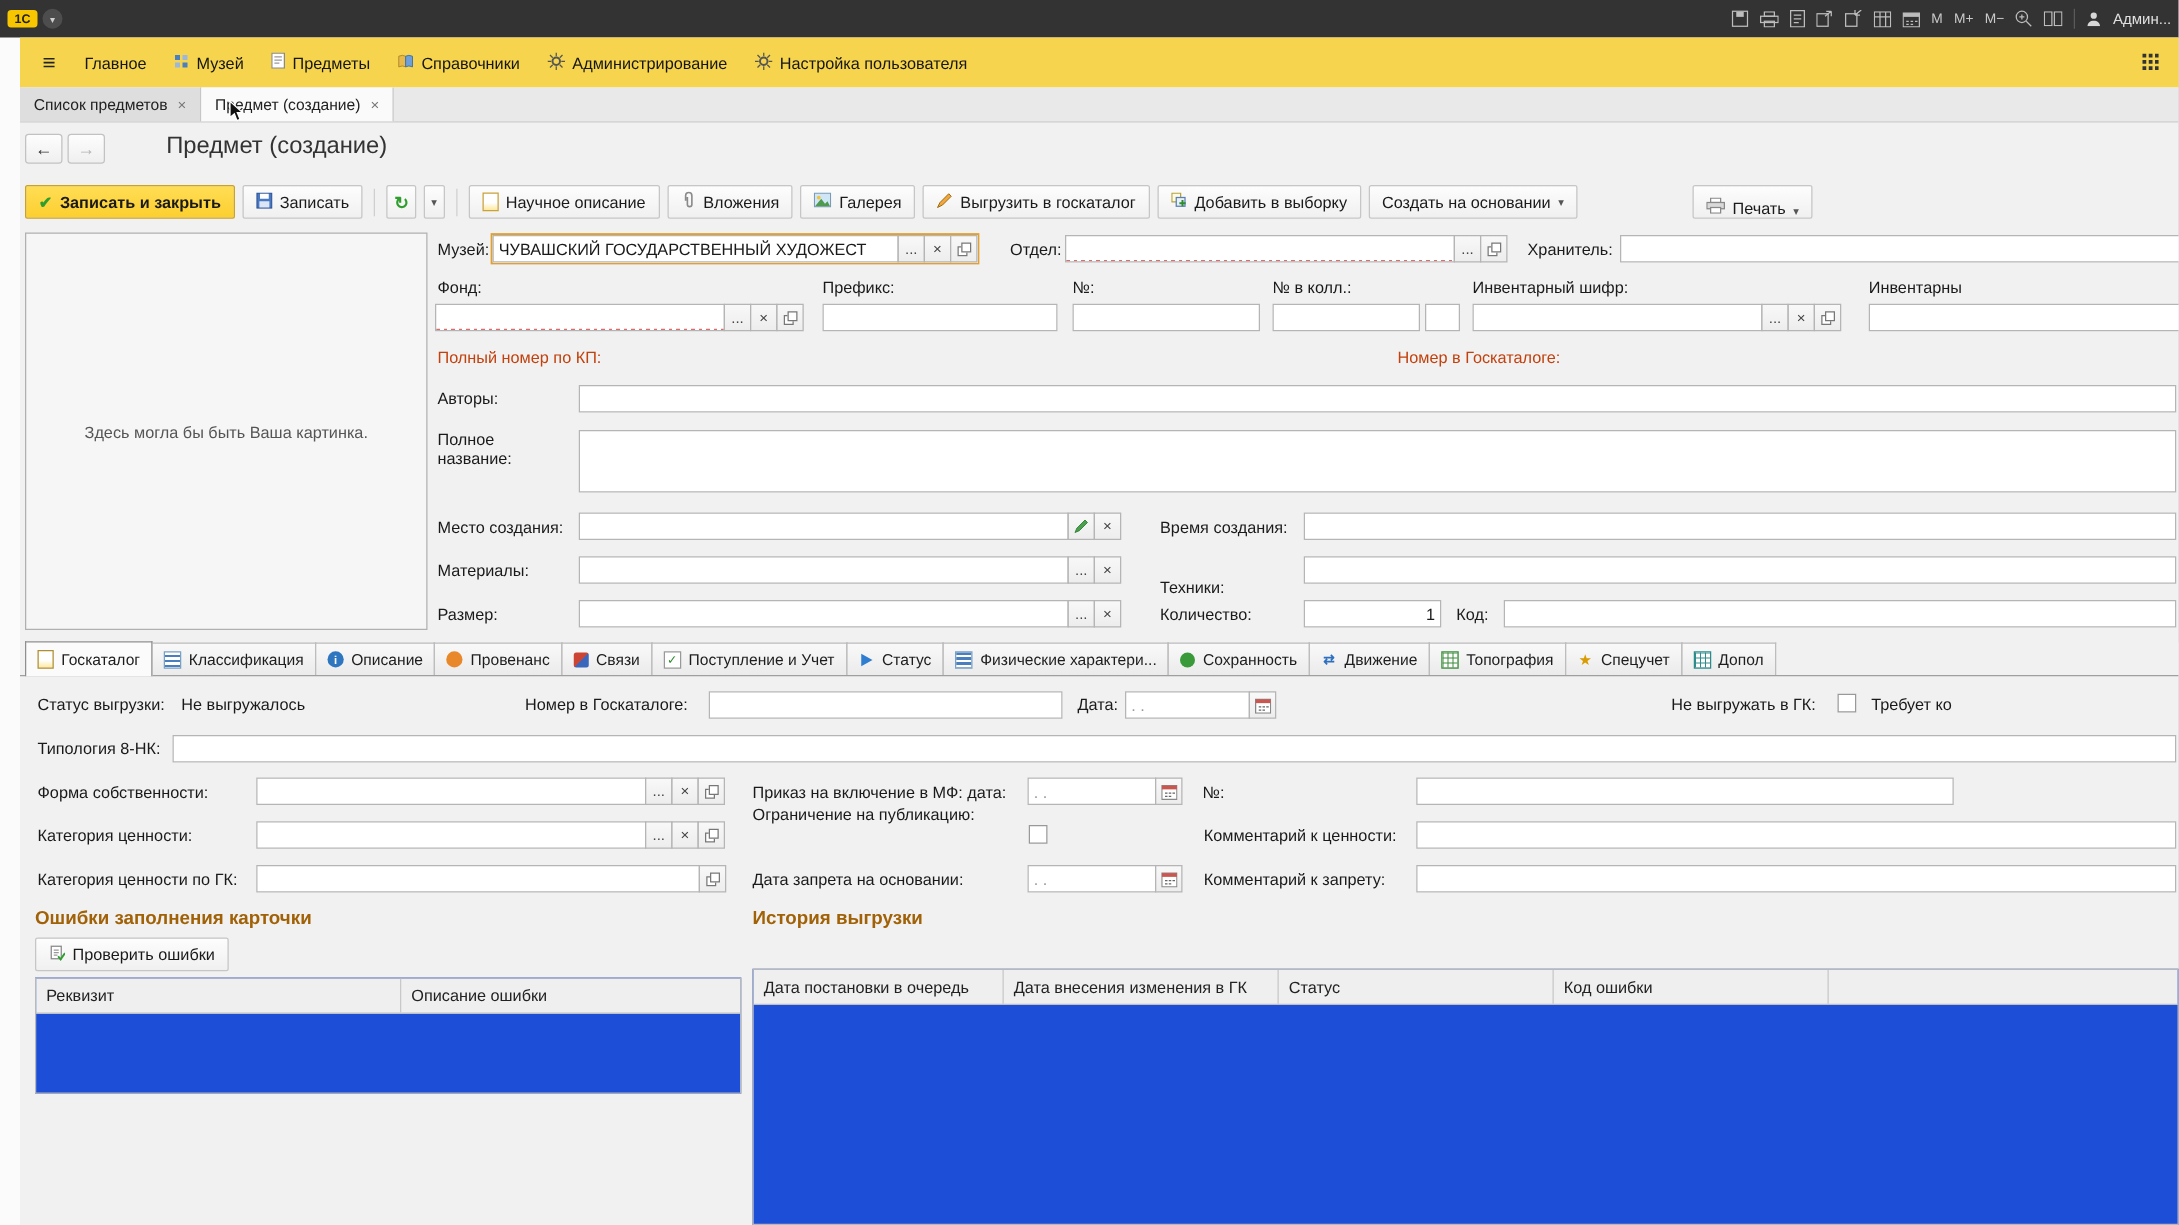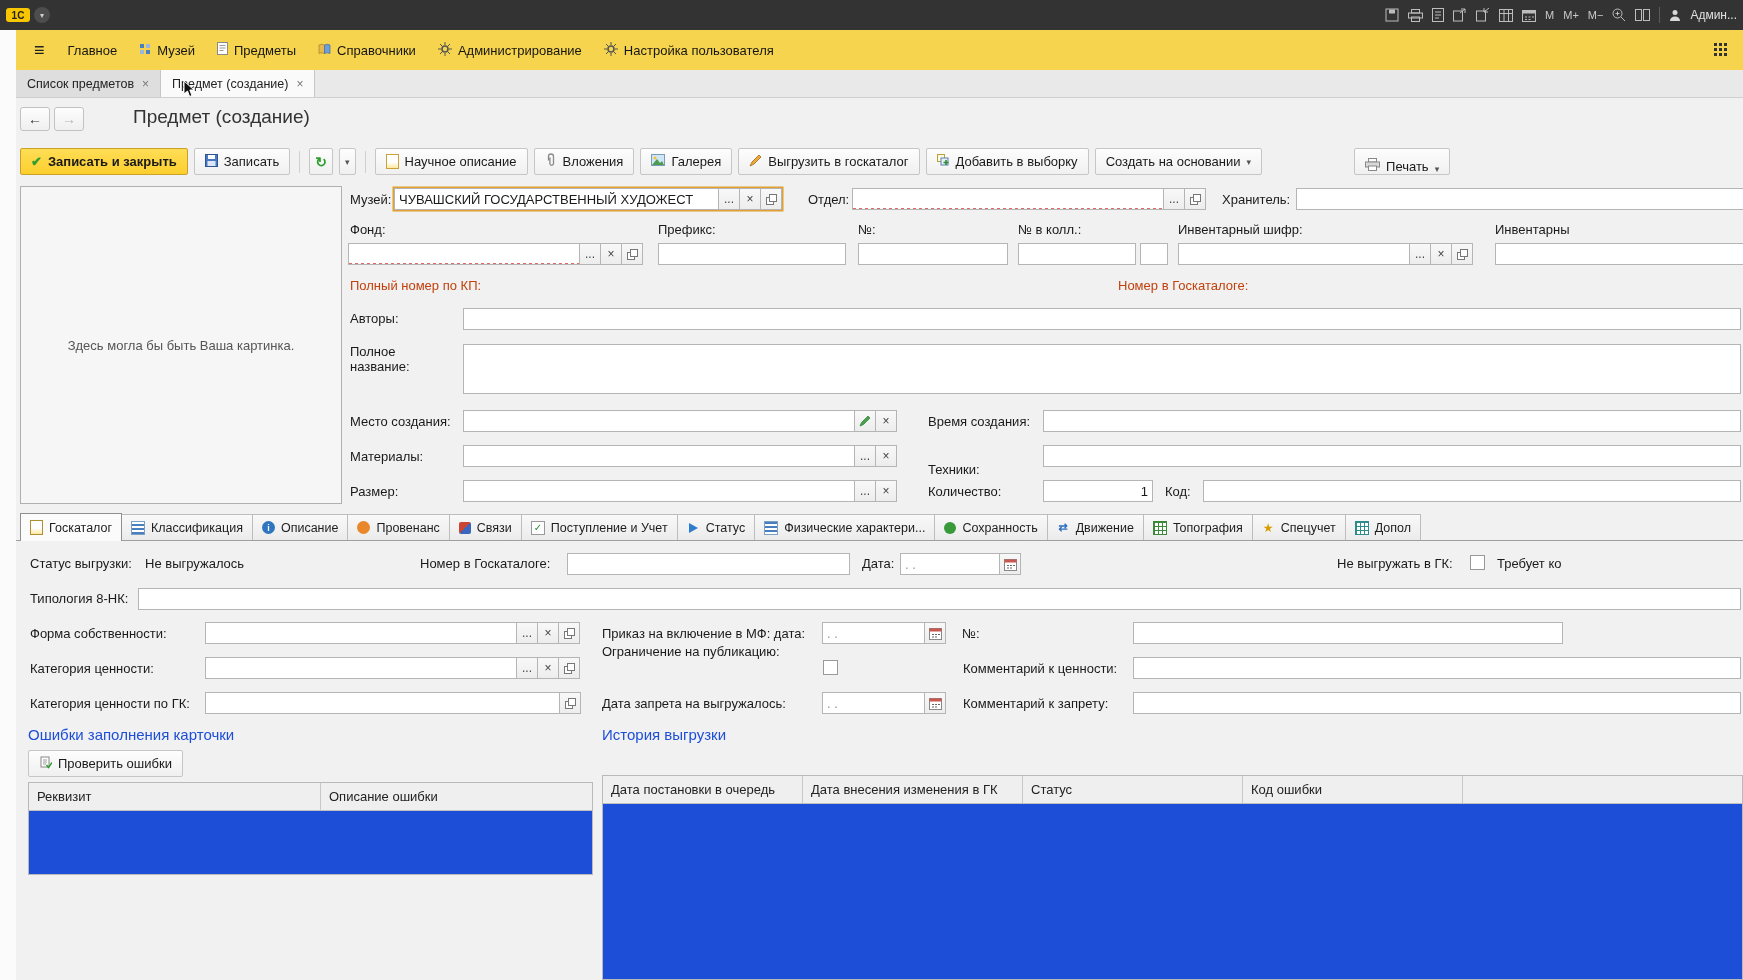--- a/index.html
+++ b/index.html
@@ -76,21 +76,21 @@
   .ti-arrow{width:0;height:0;border-left:9px solid #2e7dd1;border-top:5px solid transparent;border-bottom:5px solid transparent;}
   .ti-bars{width:12px;height:12px;background:repeating-linear-gradient(#4a7fbf 0 2px,#fff 2px 4px);border:1px solid #7aa0c4;}
   .ti-green{width:12px;height:12px;border-radius:50%;background:#3a9a3a;}
   .ti-move{color:#2e6fbf;font-weight:bold;}
   .ti-move::after{content:"⇄";}
   .ti-gridg{width:12px;height:12px;background:#fff;border:1px solid #3a8a3a;background-image:linear-gradient(#3a8a3a 1px,transparent 1px),linear-gradient(90deg,#3a8a3a 1px,transparent 1px);background-size:4px 4px;}
   .ti-star{color:#d89b00;font-size:12px;}
   .ti-star::after{content:"★";}
   .ti-gridt{width:12px;height:12px;background:#fff;border:1px solid #2e8b8b;background-image:linear-gradient(#2e8b8b 1px,transparent 1px),linear-gradient(90deg,#2e8b8b 1px,transparent 1px);background-size:4px 4px;}
   
-  .gheading{position:absolute;font-size:15px;font-weight:400;color:#1d4ed8;white-space:nowrap;}
+  .gheading{position:absolute;font-size:15px;font-weight:700;color:#a16207;white-space:nowrap;}
   .tablebox{position:absolute;background:#1d4ed8;border:1px solid #b9b9b9;box-sizing:border-box;}
   .thead{display:flex;background:#efefef;border-bottom:1px solid #c0c0c0;}
   .thc{box-sizing:border-box;padding:6px 8px;border-right:1px solid #c8c8c8;font-size:13px;color:#222;white-space:nowrap;overflow:hidden;}
   .cursor{position:absolute;left:183px;top:80px;z-index:60;pointer-events:none;}
 </style>
 </head>
 <body>
 
 <div class="screen">
 
@@ -521,21 +521,21 @@
   <span class="lbl" style="left:963px;top:661px;">Комментарий к ценности:</span>
   <input class="inp abs" style="left: 1133px; top: 657px; width: 608px;">
 
   <span class="lbl" style="left:30px;top:696px;">Категория ценности по ГК:</span>
   <div class="fld" style="left:205px;top:692px;">
     <input class="inp" style="width: 355px;">
     <button class="sq">
         <span class="ic-copy"></span>
       </button>
   </div>
-  <span class="lbl" style="left:602px;top:696px;">Дата запрета на выгружалось:</span>
+  <span class="lbl" style="left:602px;top:696px;">Дата запрета на основании:</span>
   <div class="fld" style="left:822px;top:692px;">
     <input class="inp" style="width: 103px;" placeholder=". .">
     <button class="sq">
         <svg width="13" height="13">
           <rect x="0.5" y="1.5" width="12" height="11" fill="#fff" stroke="#888"></rect>
           <rect x="0.5" y="1.5" width="12" height="3" fill="#c9574f"></rect>
           <path d="M3 7.5h2M6 7.5h2M9 7.5h2M3 10h2M6 10h2" stroke="#666"></path>
         </svg>
       </button>
   </div>

